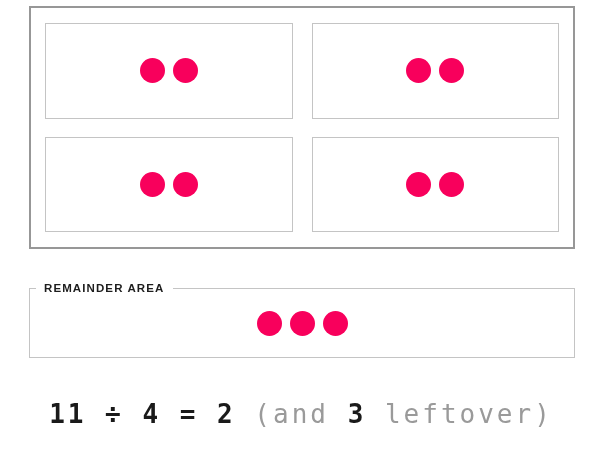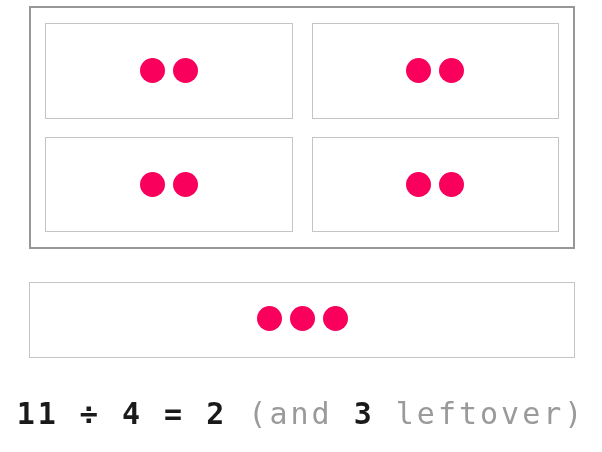--- a/index.html
+++ b/index.html
@@ -98,21 +98,21 @@
   }
 
   
   .equation {
     position: absolute;
     left: 0;
     top: 392px;
     width: 602px;
     text-align: center;
     font-family: "DejaVu Sans Mono", "Liberation Mono", monospace;
-    font-size: 30px;
+    font-size: 26px;
     letter-spacing: 3px;
     white-space: pre;
     line-height: 44px;
   }
   .eq-strong {
     color: #1a1a1a;
     font-weight: bold;
   }
   .eq-muted {
     color: #9a9a9a;
@@ -144,20 +144,21 @@
 
       <div class="group-box">
         <span class="dot" style="background: rgb(248, 0, 92);"></span>
         <span class="dot" style="background: rgb(248, 0, 92);"></span>
       </div>
 
     </div>
   </div>
 
   <fieldset class="remainder-area">
+    <legend class="remainder-legend">REMAINDER AREA</legend>
     <div class="remainder-dots">
       <span class="dot" style="background: rgb(248, 0, 92);"></span>
       <span class="dot" style="background: rgb(248, 0, 92);"></span>
       <span class="dot" style="background: rgb(248, 0, 92);"></span>
     </div>
   </fieldset>
 
   <div class="equation"><span class="eq-strong">11</span><span class="eq-strong"> </span><span class="eq-strong">÷</span><span class="eq-strong"> </span><span class="eq-strong">4</span><span class="eq-strong"> </span><span class="eq-strong">=</span><span class="eq-strong"> </span><span class="eq-strong">2</span><span class="eq-muted"> </span><span class="eq-muted">(and</span><span class="eq-muted"> </span><span class="eq-strong">3</span><span class="eq-muted"> </span><span class="eq-muted">leftover)</span></div>
 
 </div>

